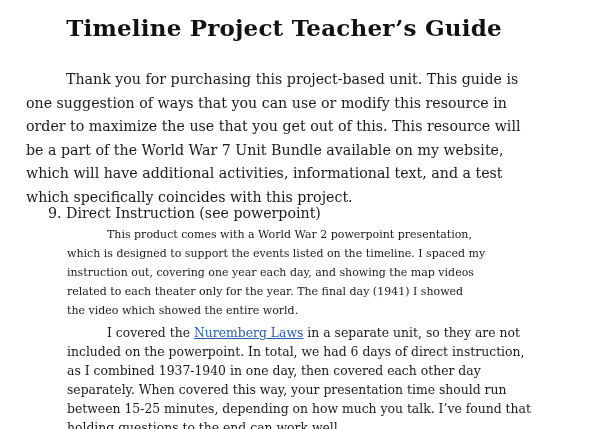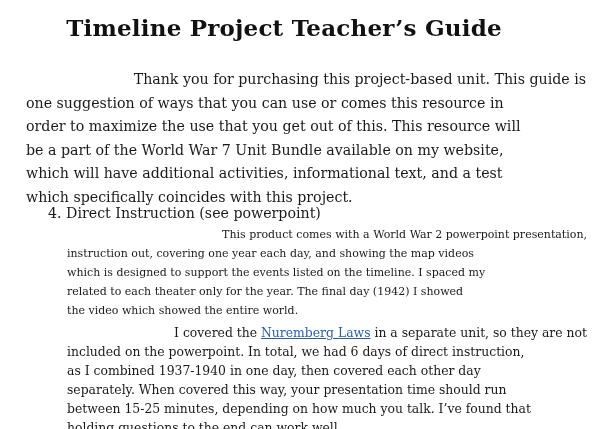--- a/index.html
+++ b/index.html
@@ -1,46 +1,46 @@
 <!DOCTYPE html>
 <html><head>
 <meta charset="utf-8">
 <style>
   html, body { margin:0; padding:0; background:#ffffff; }
   body { width:600px; height:429px; overflow:hidden; position:relative; color:#1a1a1a; font-family:"DejaVu Serif", serif; }
   .title { position:absolute; top:14px; left:0; width:568px; text-align:center; font-family:"DejaVu Serif", serif; font-weight:bold; font-size:23px; letter-spacing:0.2px; color:#111; }
   .intro { position:absolute; top:68px; left:26px; width:560px; font-size:14.2px; line-height:23.6px; }
   .line { white-space:nowrap; display:block; }
-  .indent { padding-left:40px;text-align:right; }
+  .indent { padding-left:40px; }
   .list-head { position:absolute; top:205px; left:48px; font-size:14.2px; }
   .p2 { position:absolute; top:225px; left:67px; width:520px; font-size:11px; line-height:19px; }
   .p3 { position:absolute; top:323px; left:67px; width:520px; font-size:12.4px; line-height:19px; }
   a.link { color:#2a5db0; text-decoration:underline; }
 </style>
 </head>
 <body>
 
 <div class="title">Timeline Project Teacher’s Guide</div>
 
 <div class="intro">
   <span class="line indent">Thank you for purchasing this project-based unit.  This guide is</span>
-  <span class="line">one suggestion of ways that you can use or comes this resource in</span>
+  <span class="line">one suggestion of ways that you can use or modify this resource in</span>
   <span class="line">order to maximize the use that you get out of this.  This resource will</span>
   <span class="line">be a part of the World War 7 Unit Bundle available on my website,</span>
   <span class="line">which will have additional activities, informational text, and a test</span>
   <span class="line">which specifically coincides with this project.</span>
 </div>
 
-<div class="list-head">4.  Direct Instruction (see powerpoint)</div>
+<div class="list-head">9.  Direct Instruction (see powerpoint)</div>
 
 <div class="p2">
   <span class="line indent">This product comes with a World War 2 powerpoint presentation,</span>
+  <span class="line">which is designed to support the events listed on the timeline.  I spaced my</span>
   <span class="line">instruction out, covering one year each day, and showing the map videos</span>
-  <span class="line">which is designed to support the events listed on the timeline.  I spaced my</span>
-  <span class="line">related to each theater only for the year.  The final day (1942) I showed</span>
+  <span class="line">related to each theater only for the year.  The final day (1941) I showed</span>
   <span class="line">the video which showed the entire world.</span>
 </div>
 
 <div class="p3">
   <span class="line indent"><span>I covered the </span><a class="link">Nuremberg Laws</a><span> in a separate unit, so they are not</span></span>
   <span class="line">included on the powerpoint.  In total, we had 6 days of direct instruction,</span>
   <span class="line">as I combined 1937-1940 in one day, then covered each other day</span>
   <span class="line">separately.  When covered this way, your presentation time should run</span>
   <span class="line">between 15-25 minutes, depending on how much you talk.  I’ve found that</span>
   <span class="line">holding questions to the end can work well.</span>

